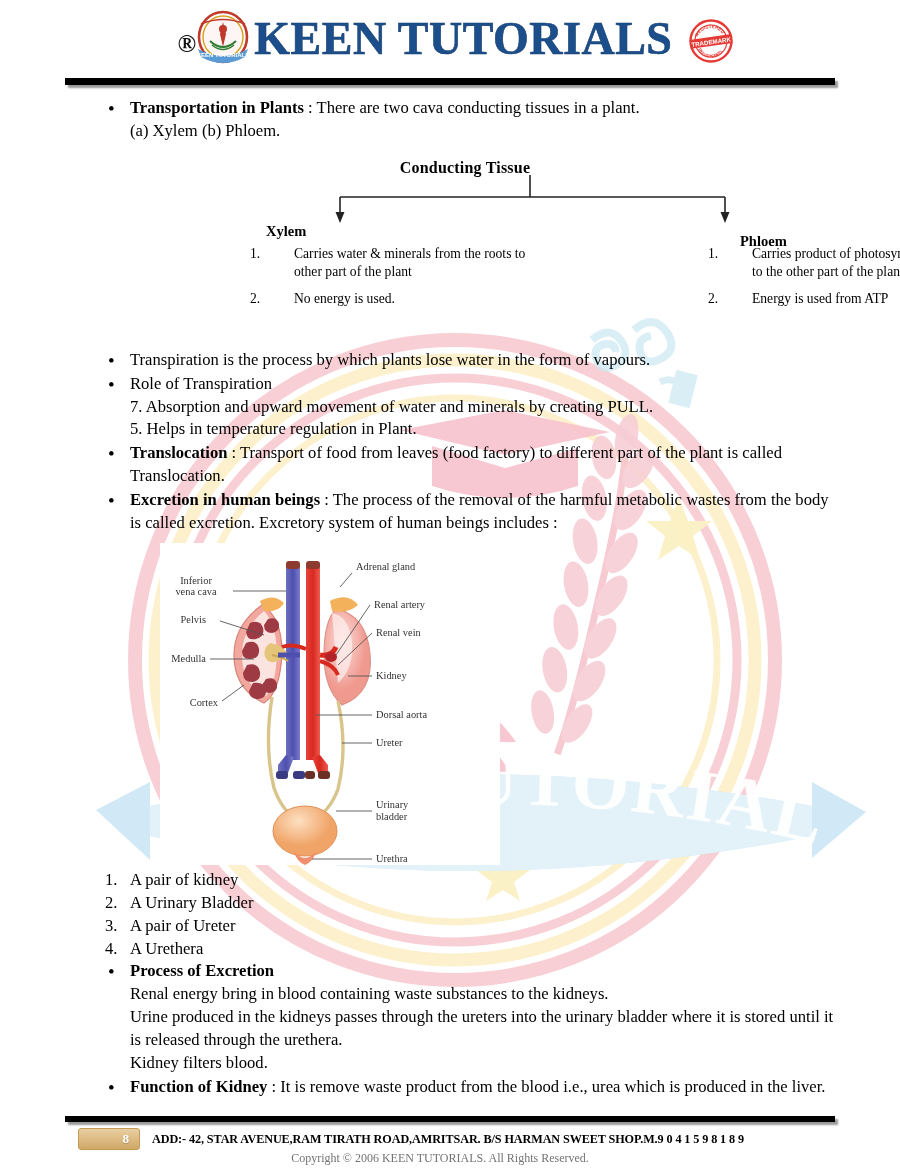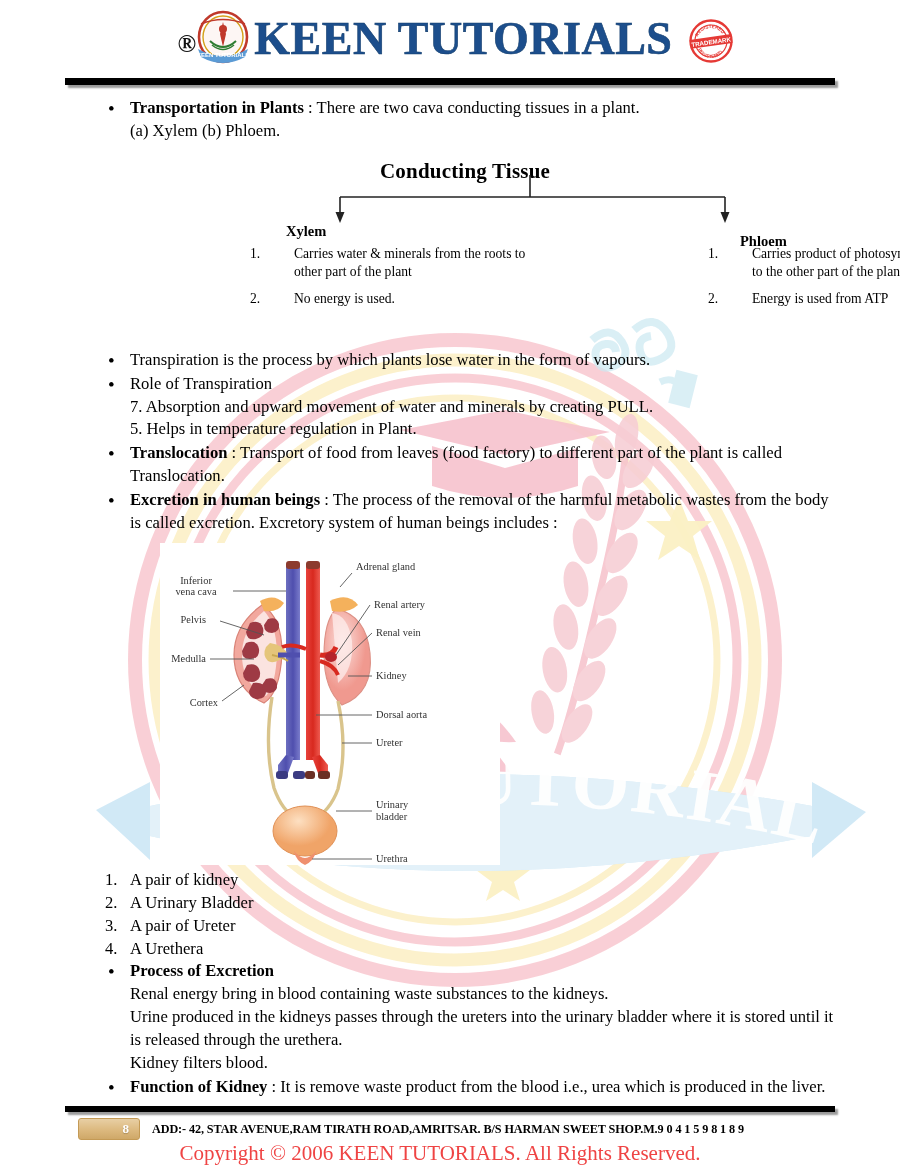--- a/index.html
+++ b/index.html
@@ -124,31 +124,31 @@
     z-index: 2;
     margin: 14px 0 10px 0;
     height: 182px;
     font-family: "Liberation Serif", serif;
   }
   .ct-title {
     position: absolute;
     left: 0; right: 12px; top: 0;
     text-align: center;
     font-weight: bold;
-    font-size: 21px;
+    font-size: 16px;
     letter-spacing: 0.2px;
   }
   .ct-svg { position: absolute; left: 0; top: 18px; width: 900px; height: 52px; }
   .ct-branch-label {
     position: absolute;
     font-weight: bold;
     font-size: 14.5px;
     top: 64px;
   }
-  .ct-xylem-label { left: 186px; text-align: center; }
+  .ct-xylem-label { left: 166px; text-align: center; }
   .ct-phloem-label { left: 640px; margin-top: 10px; }
   .ct-col {
     position: absolute;
     top: 88px;
     font-size: 13.6px;
     line-height: 1.34;
   }
   .ct-col-left { left: 150px; width: 300px; }
   .ct-col-right { left: 608px; width: 300px; }
   .ct-item { position: relative; padding-left: 44px; margin-bottom: 9px; }
@@ -204,22 +204,22 @@
     font-weight: bold;
     font-size: 12.2px;
     letter-spacing: -0.1px;
     margin-left: 12px;
     white-space: nowrap;
     color: #000;
   }
   .footer-copy {
     text-align: center;
     font-family: "Liberation Serif", serif;
-    font-size: 21px;
-    color: #ef4444;
+    font-size: 12px;
+    color: #737373;
     padding-bottom: 6px;
     padding-right: 20px;
     margin-top: 1px;
   }
 </style>
 </head>
 <body>
 
 <svg id="watermark" viewBox="0 0 900 1172">
   <defs>

